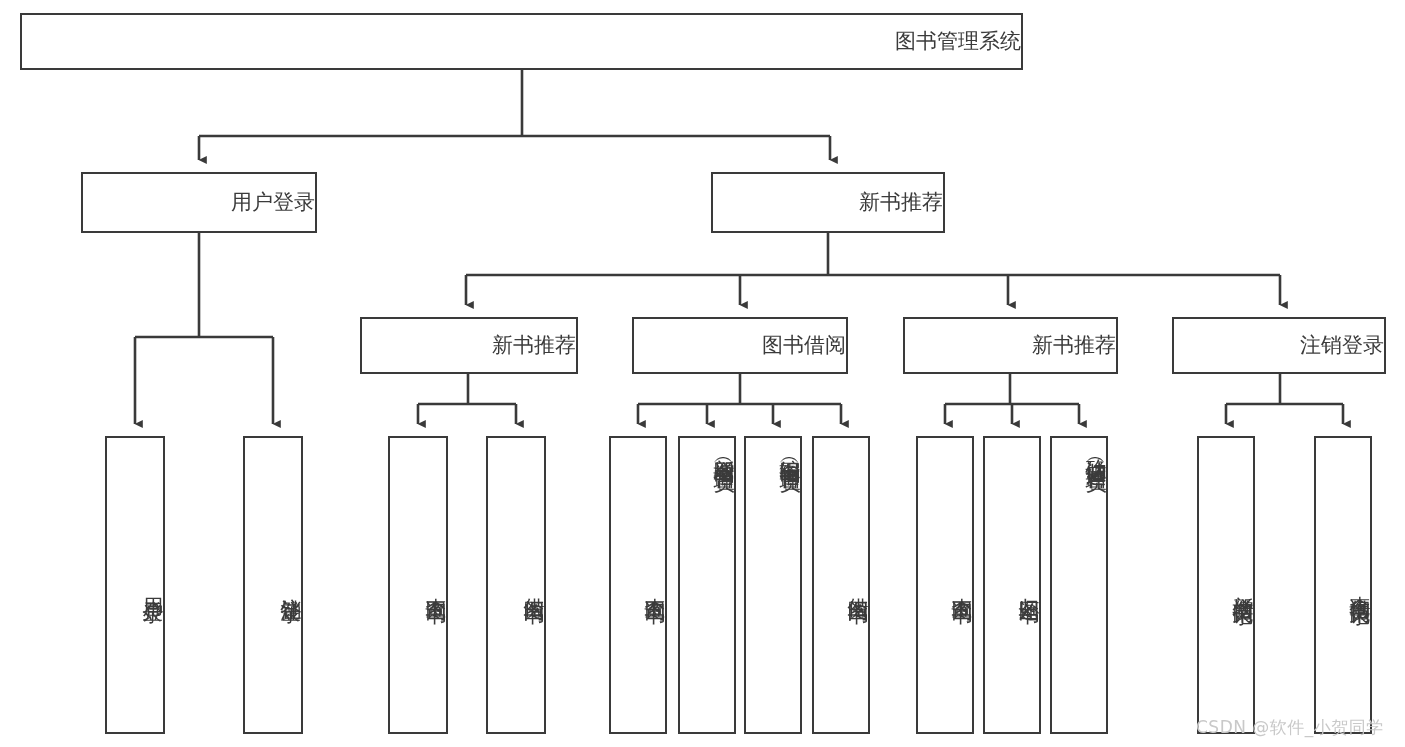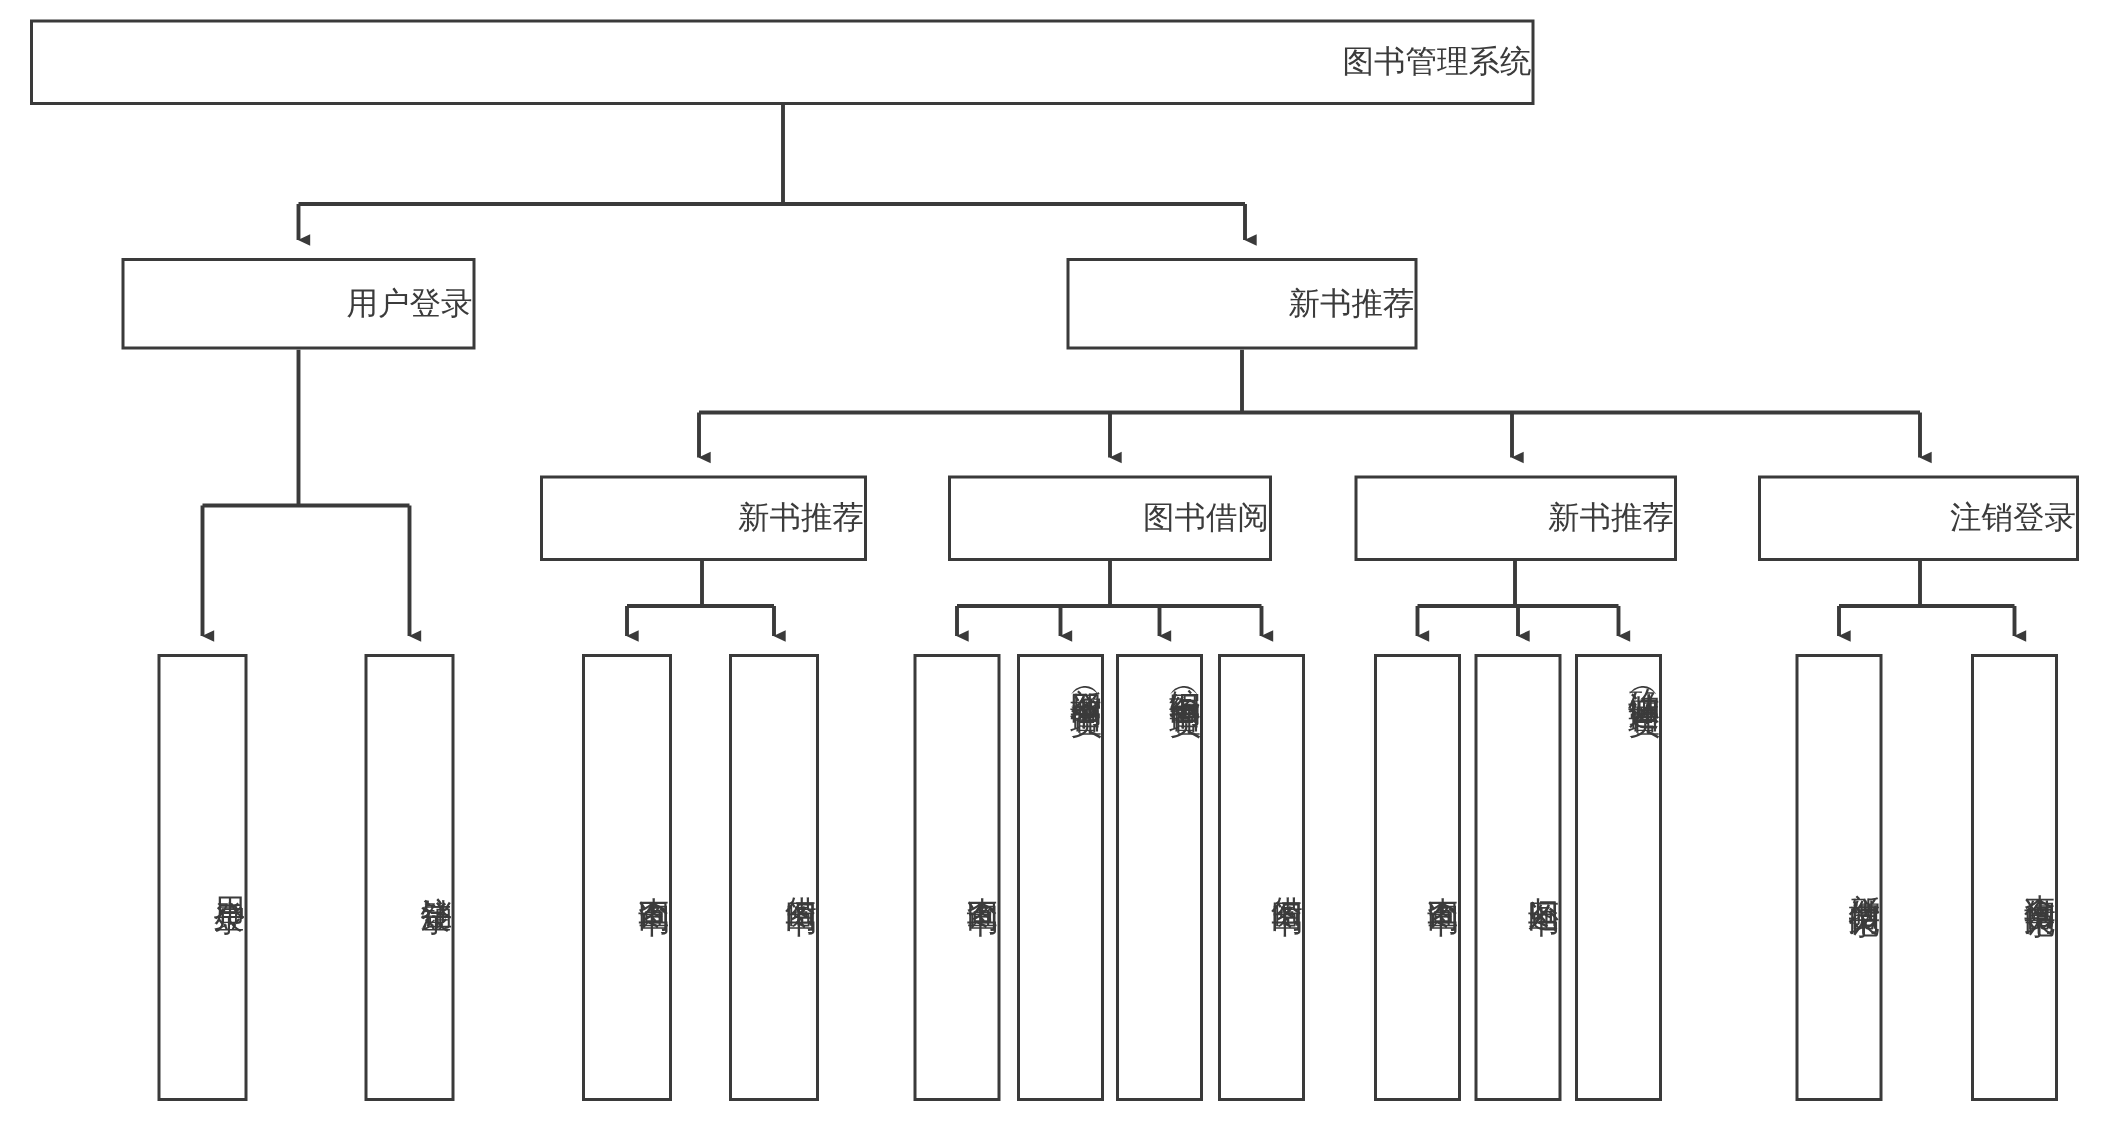--- a/index.html
+++ b/index.html
@@ -182,14 +182,15 @@
   <div class="node vertical" style="left: 1050px; top: 436px; width: 58px; height: 298px; padding-top: 4px;">
     <span class="label">确认归还（管理员）</span>
   </div>
   <div class="node vertical mid" style="left: 1197px; top: 436px; width: 58px; height: 298px; padding-top: 141px;">
     <span class="label">新增借阅记录</span>
   </div>
   <div class="node vertical mid" style="left: 1314px; top: 436px; width: 58px; height: 298px; padding-top: 141px;">
     <span class="label">查询借阅记录</span>
   </div>
 
+  <div class="watermark" style="left: 1196px; top: 716px;">CSDN @软件_小贺同学</div>
 
 </div>
 
 </body></html>

